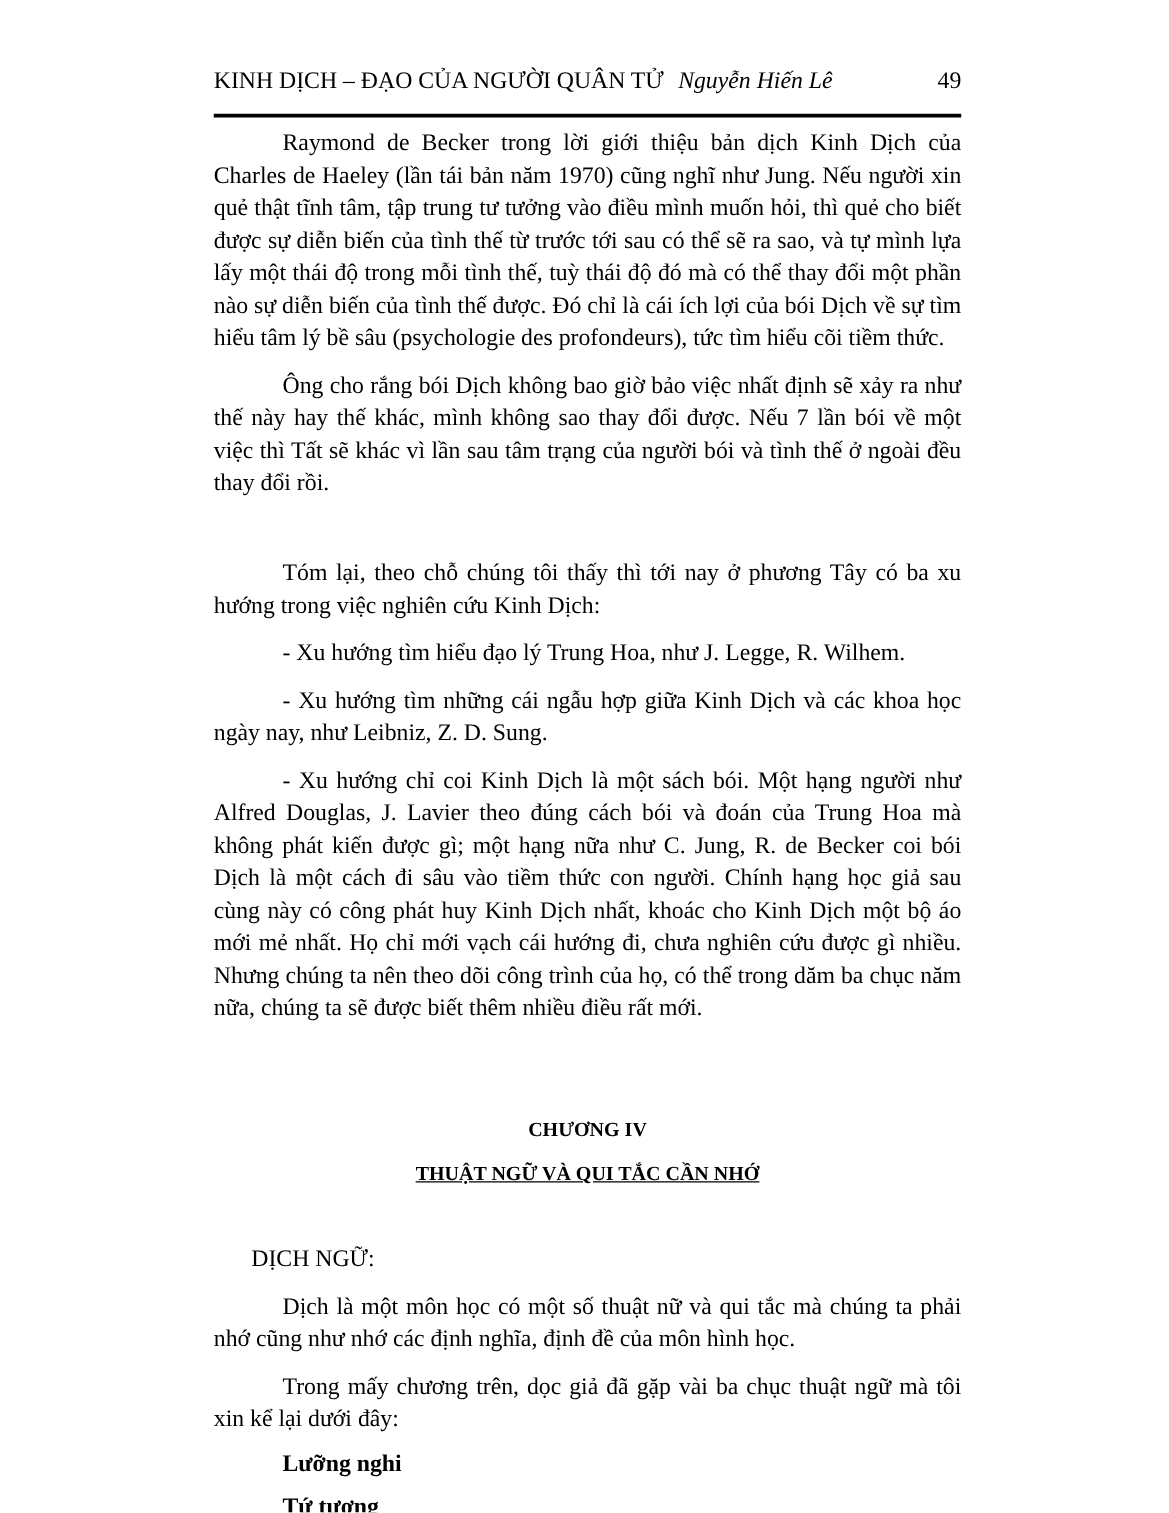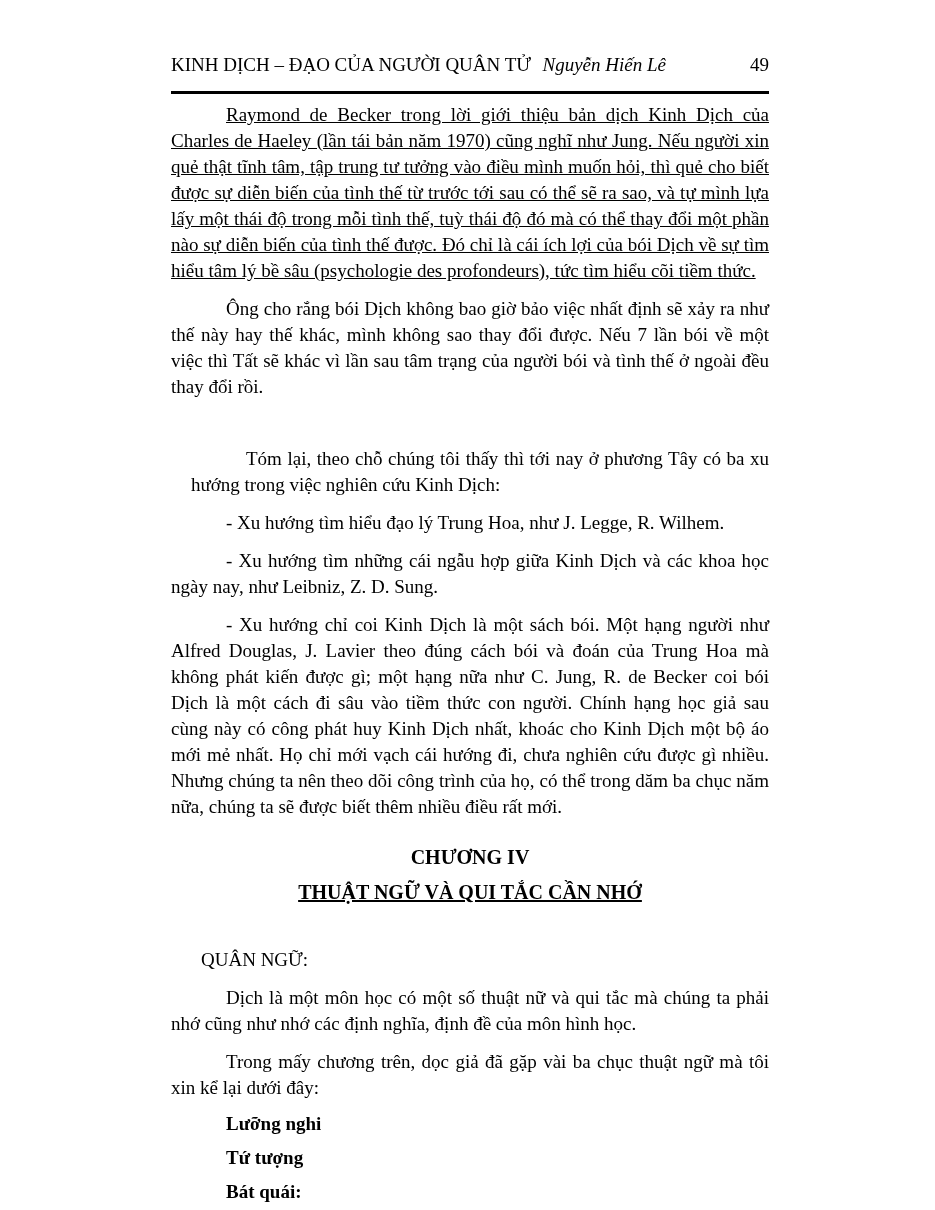--- a/index.html
+++ b/index.html
@@ -38,31 +38,29 @@
     border-top: 3px solid #000000;
     margin: 13px 0 0 0;
   }
   p.body-para {
     margin: 12px 0 0 0;
     text-align: justify;
     text-indent: 55px;
   }
   p.body-para.first {
     margin-top: 8px;
-    text-decoration: underline;
   }
   p.body-para.spaced {
     margin-top: 46px;
-    margin-left: 20px;
   }
   .chapter-heading {
-    margin-top: 24px;
+    margin-top: 72px;
     text-align: center;
     font-weight: bold;
-    font-size: 20px;
+    font-size: 16px;
   }
   .chapter-heading .chapter-title {
     margin-top: 9px;
     text-decoration: underline;
   }
   .section-label {
     margin-top: 42px;
     padding-left: 30px;
   }
   .term-line {
@@ -104,21 +102,21 @@
 
   <p class="body-para">- Xu hướng tìm những cái ngẫu hợp giữa Kinh Dịch và các khoa học ngày nay, như Leibniz, Z. D. Sung.</p>
 
   <p class="body-para">- Xu hướng chỉ coi Kinh Dịch là một sách bói. Một hạng người như Alfred Douglas, J. Lavier theo đúng cách bói và đoán của Trung Hoa mà không phát kiến được gì; một hạng nữa như C. Jung, R. de Becker coi bói Dịch là một cách đi sâu vào tiềm thức con người. Chính hạng học giả sau cùng này có công phát huy Kinh Dịch nhất, khoác cho Kinh Dịch một bộ áo mới mẻ nhất. Họ chỉ mới vạch cái hướng đi, chưa nghiên cứu được gì nhiều. Nhưng chúng ta nên theo dõi công trình của họ, có thể trong dăm ba chục năm nữa, chúng ta sẽ được biết thêm nhiều điều rất mới.</p>
 
   <div class="chapter-heading">
     <div class="chapter-number">CHƯƠNG IV</div>
     <div class="chapter-title">THUẬT NGỮ VÀ QUI TẮC CẦN NHỚ</div>
   </div>
 
-  <div class="section-label">QUÂN NGỮ:</div>
+  <div class="section-label">DỊCH NGỮ:</div>
 
   <p class="body-para">Dịch là một môn học có một số thuật nữ và qui tắc mà chúng ta phải nhớ cũng như nhớ các định nghĩa, định đề của môn hình học.</p>
 
   <p class="body-para">Trong mấy chương trên, dọc giả đã gặp vài ba chục thuật ngữ mà tôi xin kể lại dưới đây:</p>
 
   <div class="terms-block">
     <div class="term-line">Lưỡng nghi</div>
     <div class="term-line">Tứ tượng</div>
     <div class="term-line">Bát quái:</div>
     <div class="subterm-line">Khôn</div>

